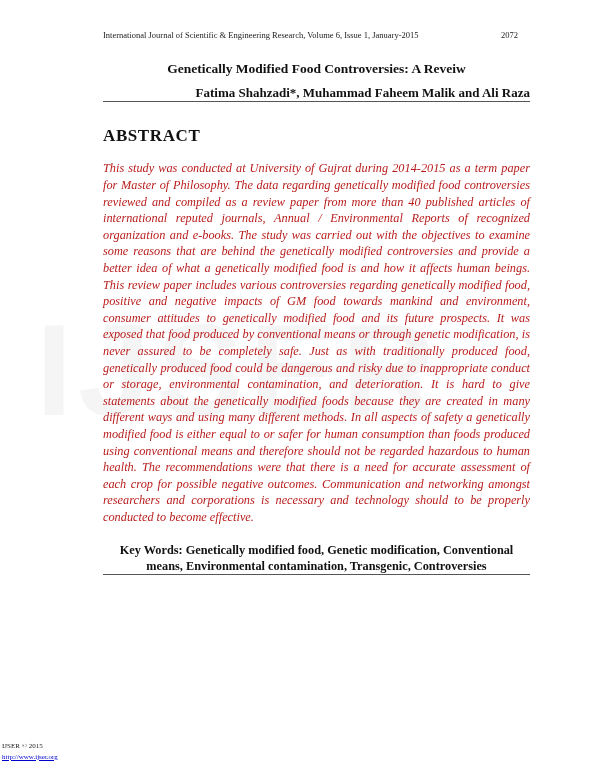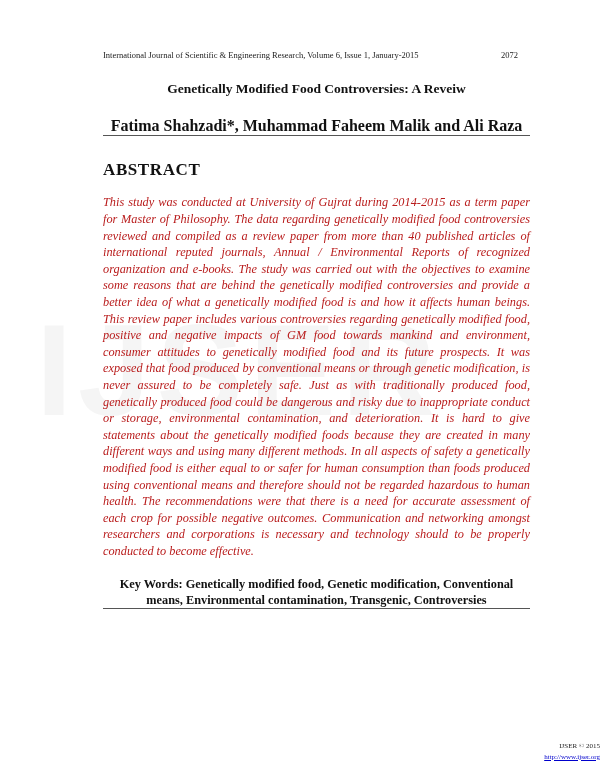--- a/index.html
+++ b/index.html
@@ -28,33 +28,32 @@
     color: #222;
   }
   .header-row {
     display: flex;
     justify-content: space-between;
     align-items: baseline;
     gap: 32px;
   }
   .header-row .pageno {
     margin-right: 12px;
-    margin-top: 20px;
   }
   .paper-title {
     margin: 20px 0 0 0;
     font-size: 13.5px;
     font-weight: bold;
     text-align: center;
   }
   .authors {
-    margin-top: 20px;
-    font-size: 16px;
+    margin-top: 8px;
+    font-size: 13px;
     font-weight: bold;
-    text-align: center;
+    text-align: right;
   }
   hr.rule {
     border: none;
     border-top: 1px solid #555;
     margin: 0;
   }
   .rule-top { margin-top: 16px; }
   .rule-bottom { margin-top: 26px; }
   .abstract-heading {
     margin: 24px 0 0 0;
@@ -89,24 +88,24 @@
     font-size: 130px;
     font-weight: bold;
     color: rgba(120, 120, 120, 0.07);
     letter-spacing: 6px;
     pointer-events: none;
     user-select: none;
     padding-left: 36px;
   }
   .page-footer {
     position: absolute;
-    left: 15px;
+    left: 2px;
     right: 0;
     bottom: 14px;
-    text-align: right;
+    text-align: left;
     font-size: 7px;
     line-height: 1.5;
     color: #222;
     z-index: 1;
   }
   .page-footer a {
     color: #0000cc;
     text-decoration: underline;
     font-size: 7px;
   }

